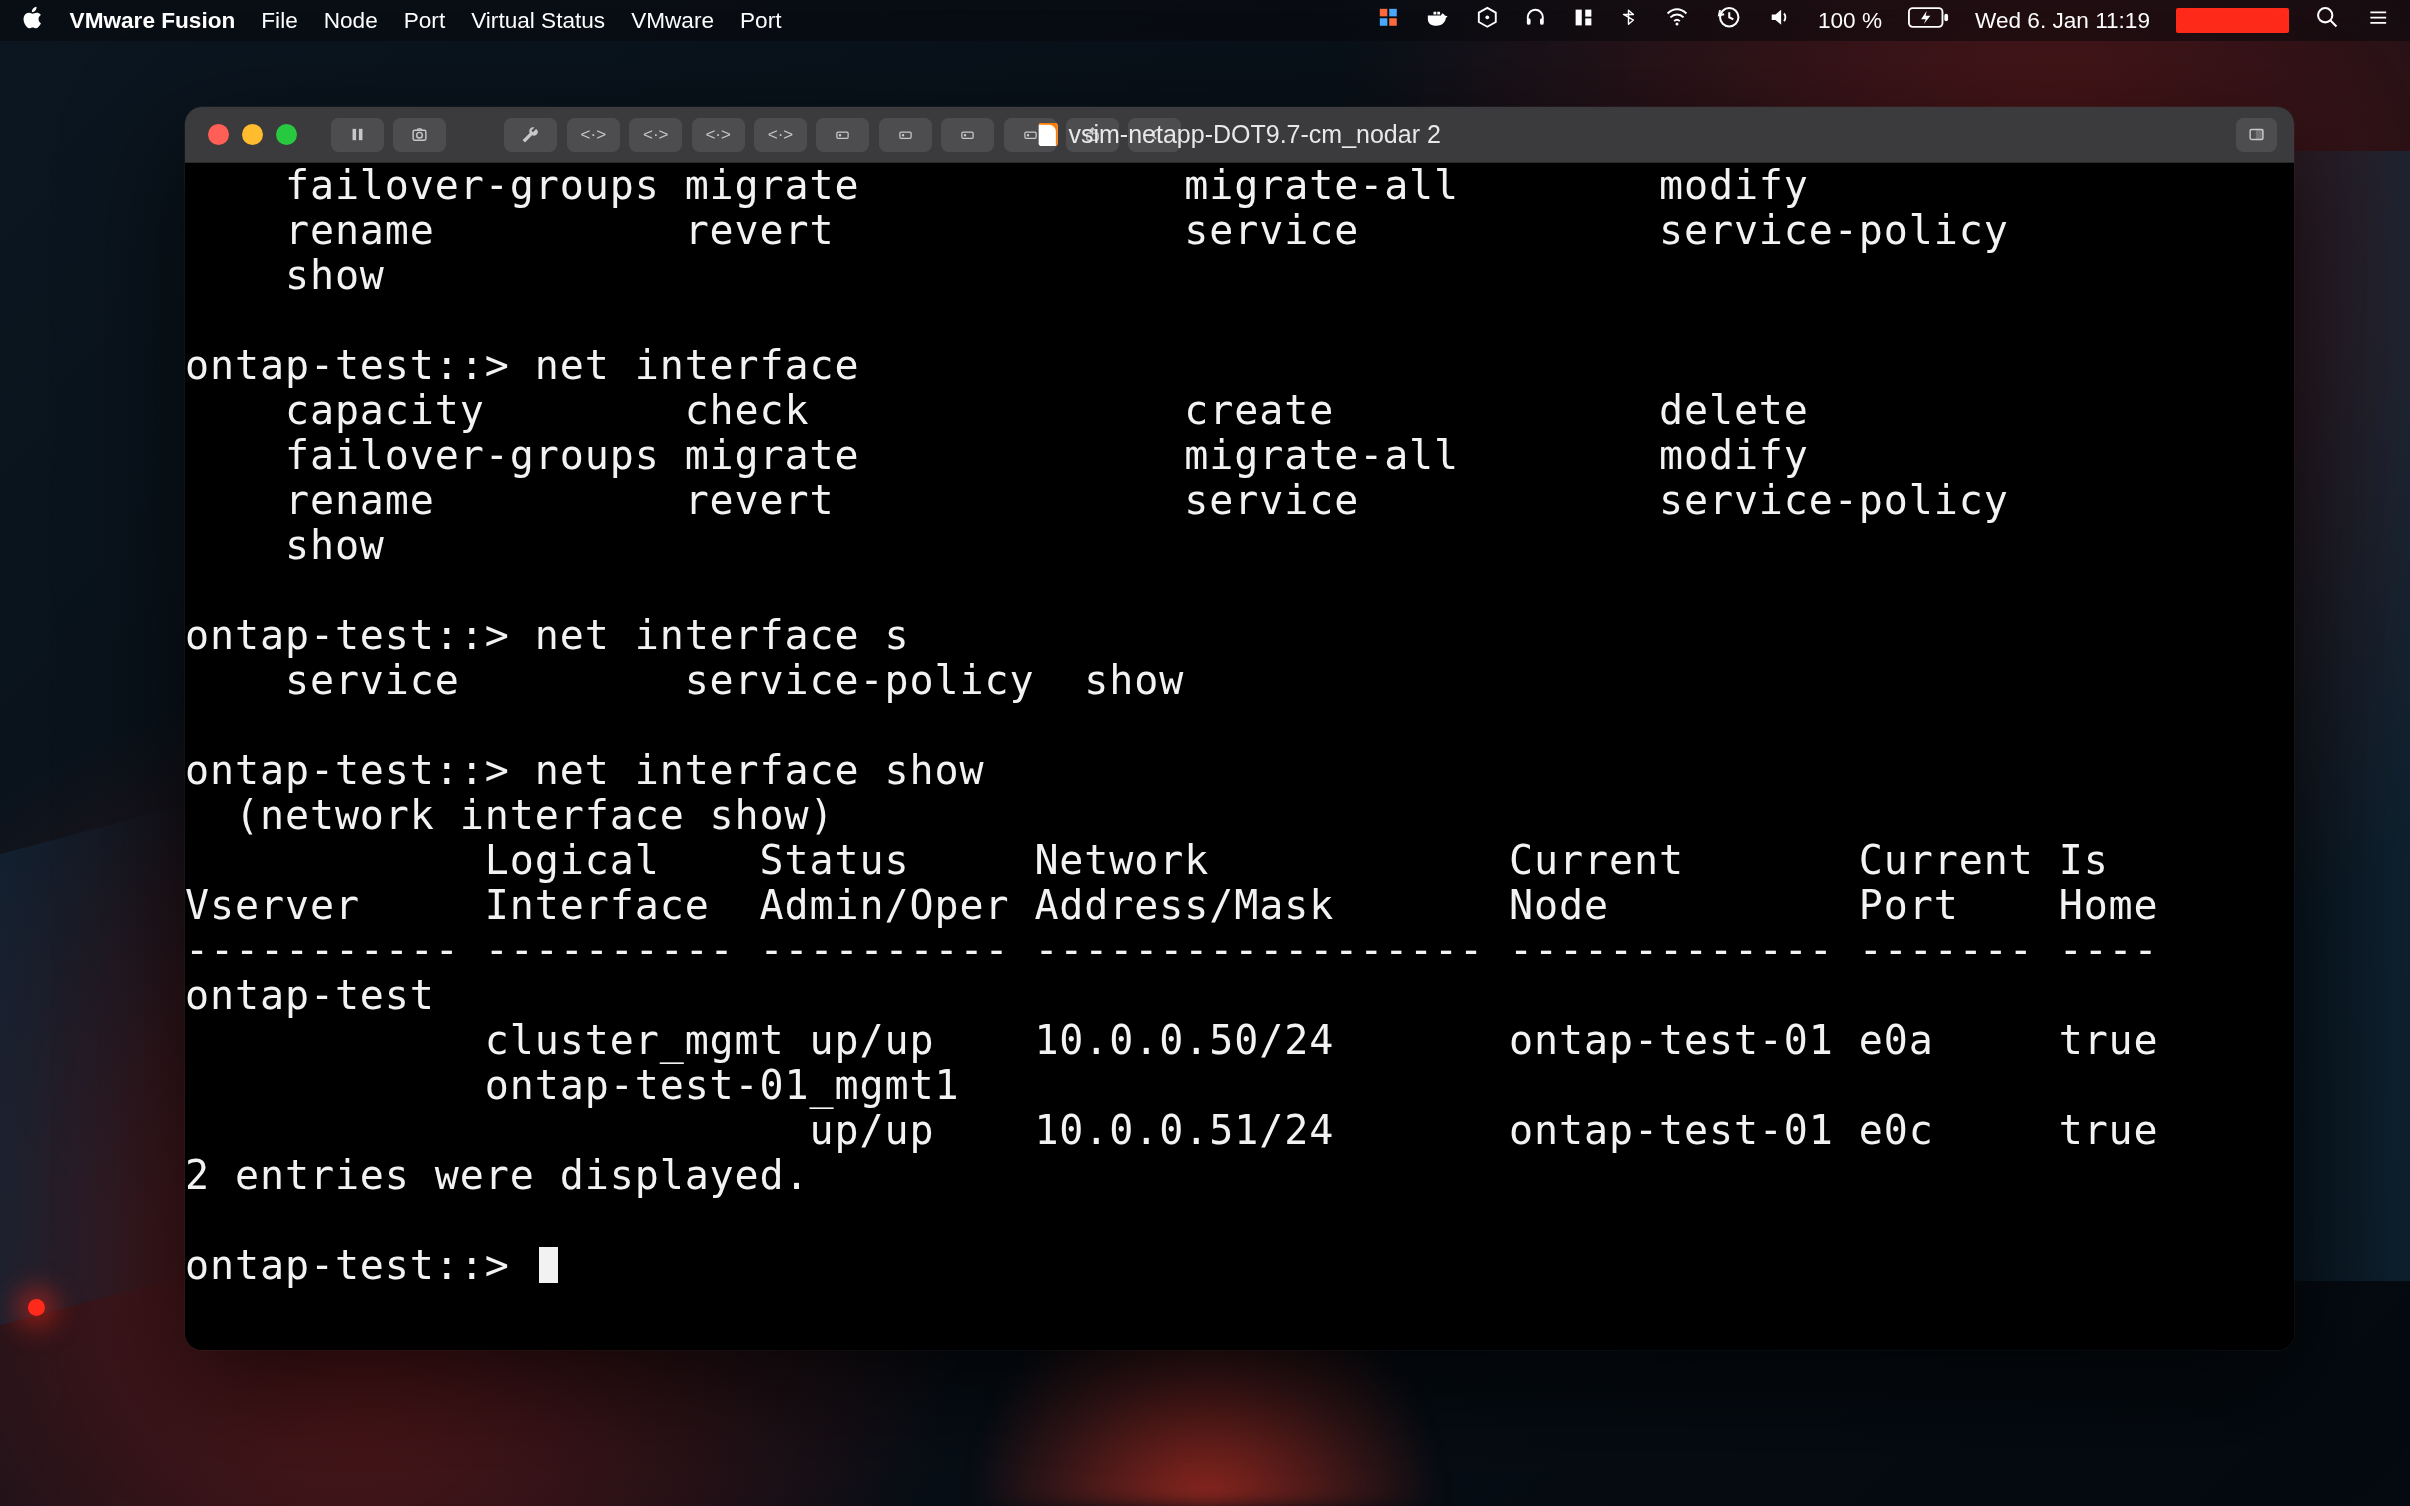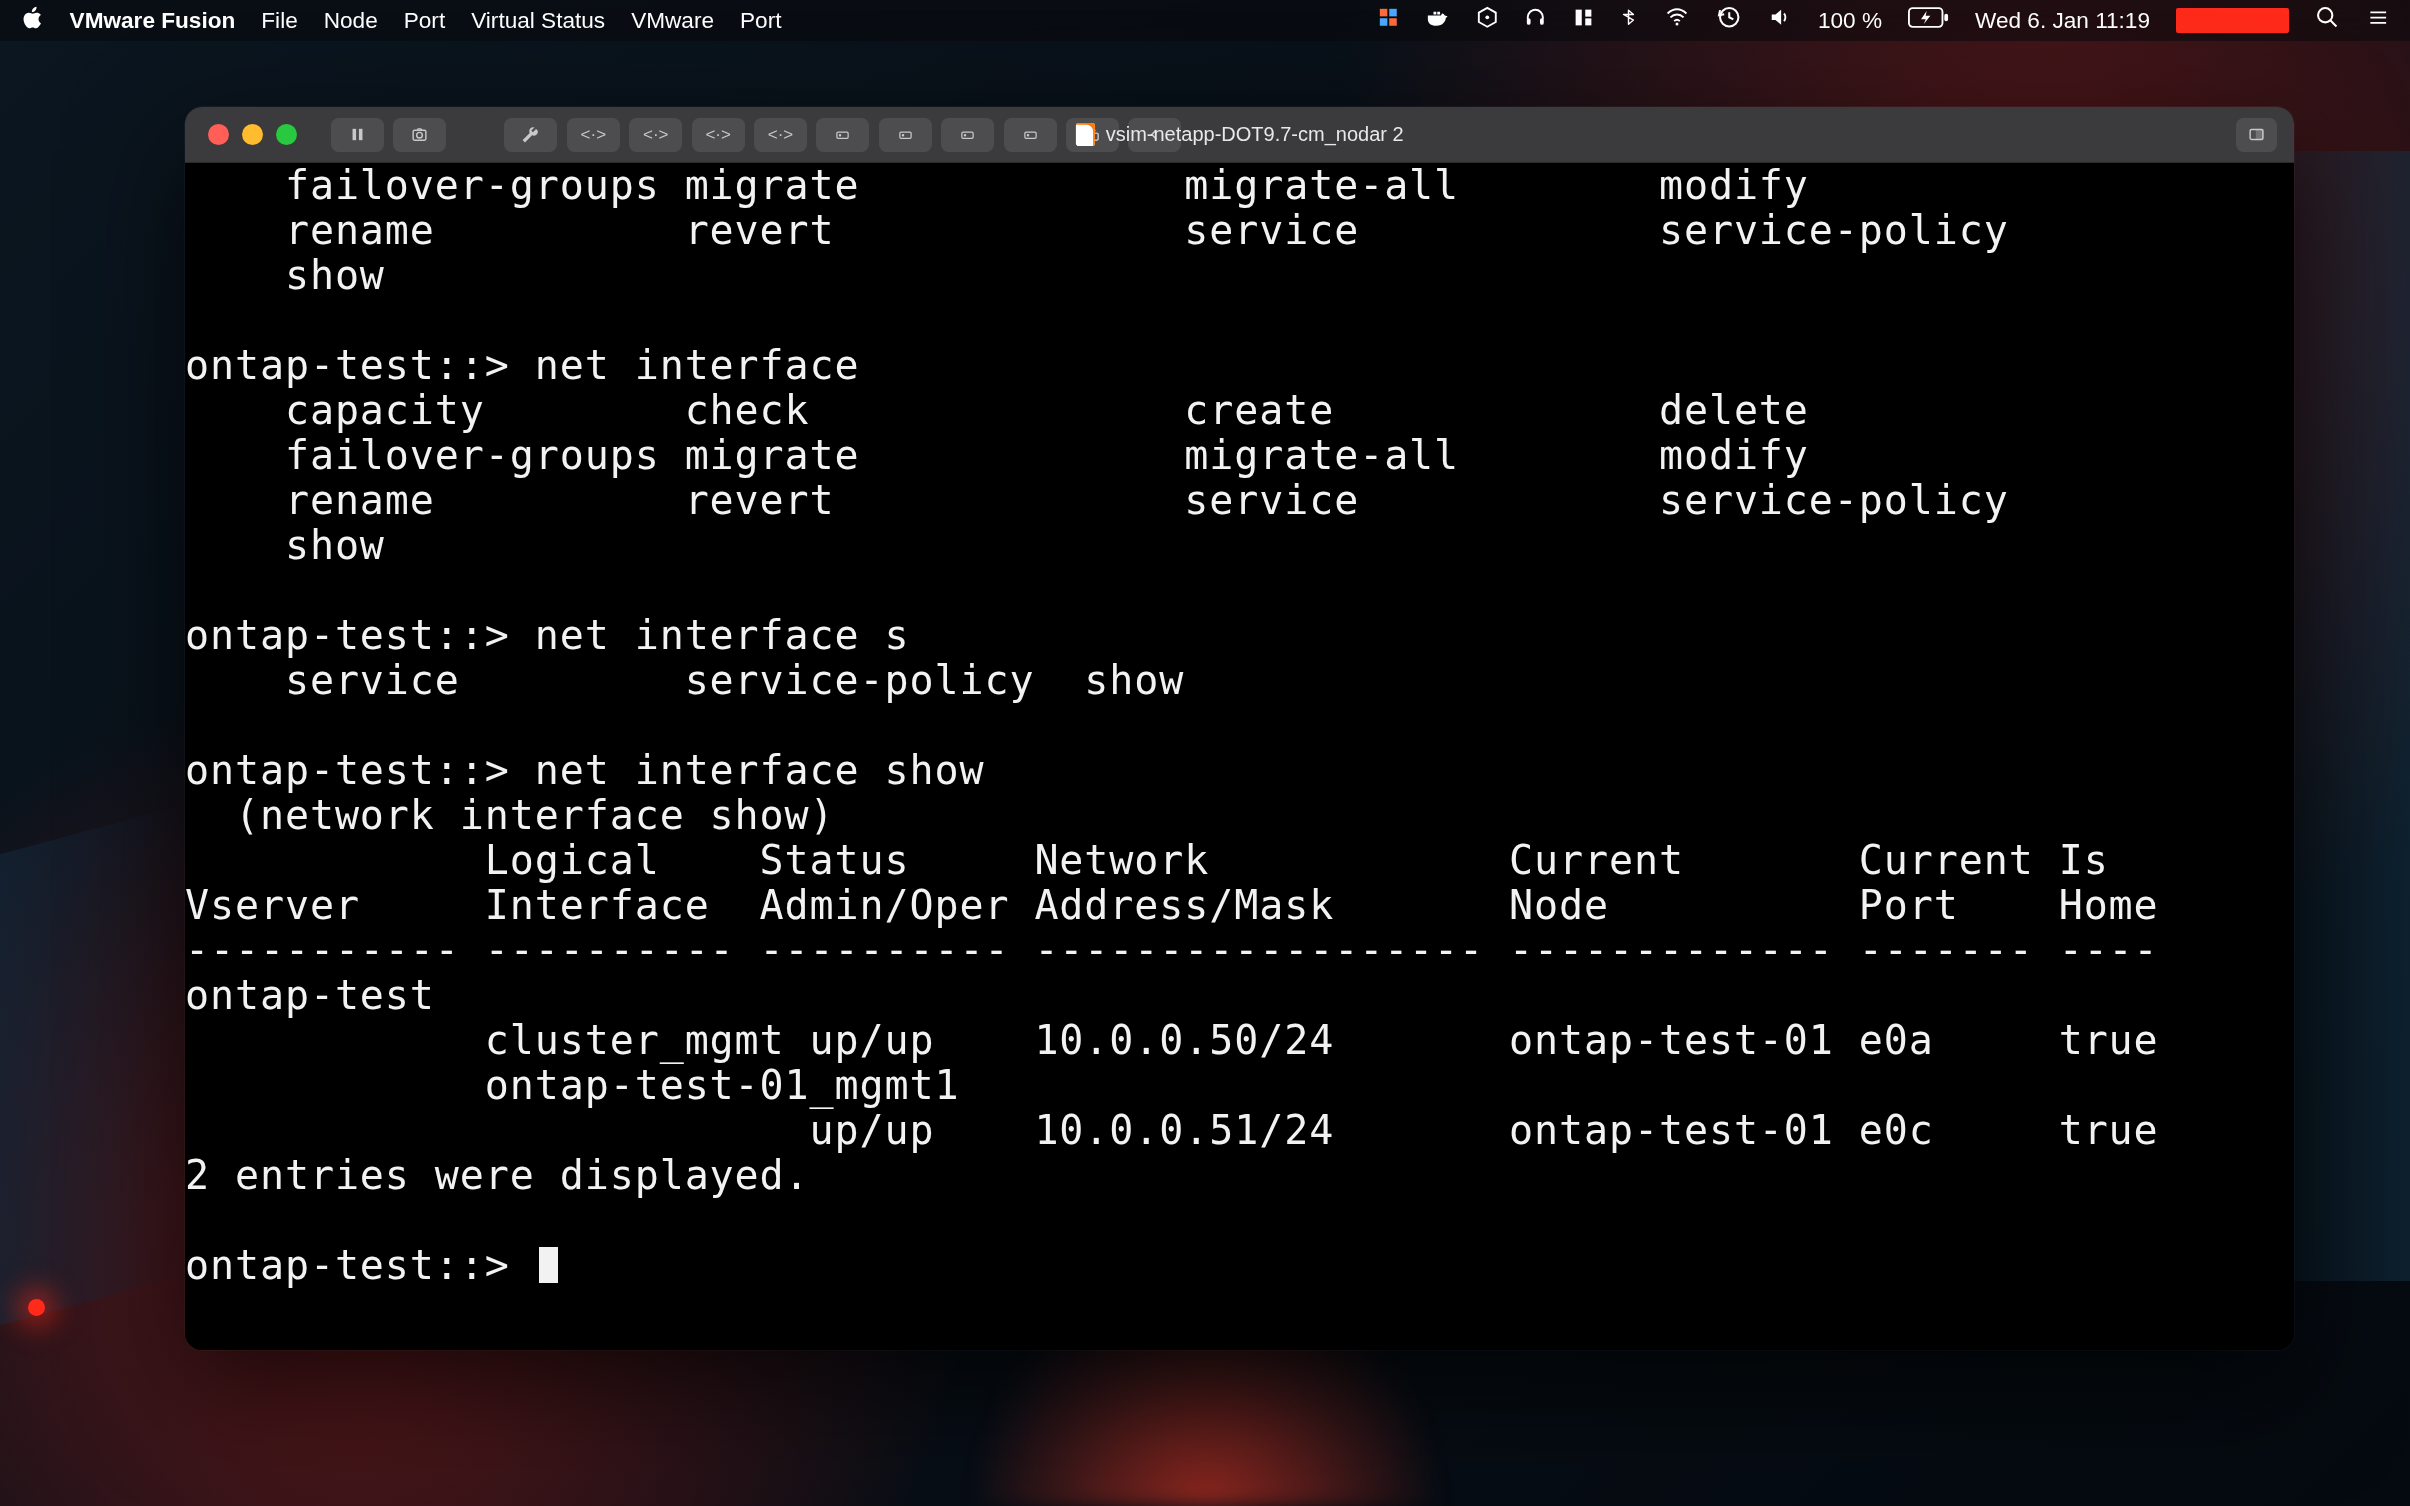--- a/index.html
+++ b/index.html
@@ -75,21 +75,21 @@
   .tb-btn-group { display:flex; gap:9.4px; margin-left:34px; }
   .tb-btn {
     width:53px; height:34px; border-radius:7.5px; background:#4d4c4f;
     display:flex; align-items:center; justify-content:center;
     color:#c8c7ca; font-size:17px;
   }
   .tb-sep { width:24.5px; }
   .tb-title {
     position:absolute; left:50%; transform:translateX(-50%);
     display:flex; align-items:center; gap:11.3px;
-    color:#e8e7ea; font-size:20px; font-weight:500;
+    color:#e8e7ea; font-size:25px; font-weight:500;
   }
   .tb-doc-icon {
     width:19px; height:22.6px; background:#fff; border-radius:2.8px; position:relative;
     box-shadow: inset -5.6px 5.6px 0 -3.8px #ff7a00;
   }
   .tb-right {
     position:absolute; right:17px; display:flex; align-items:center;
   }
   .tb-expand {
     width:41px; height:34px; border-radius:7.5px; background:#4d4c4f;

